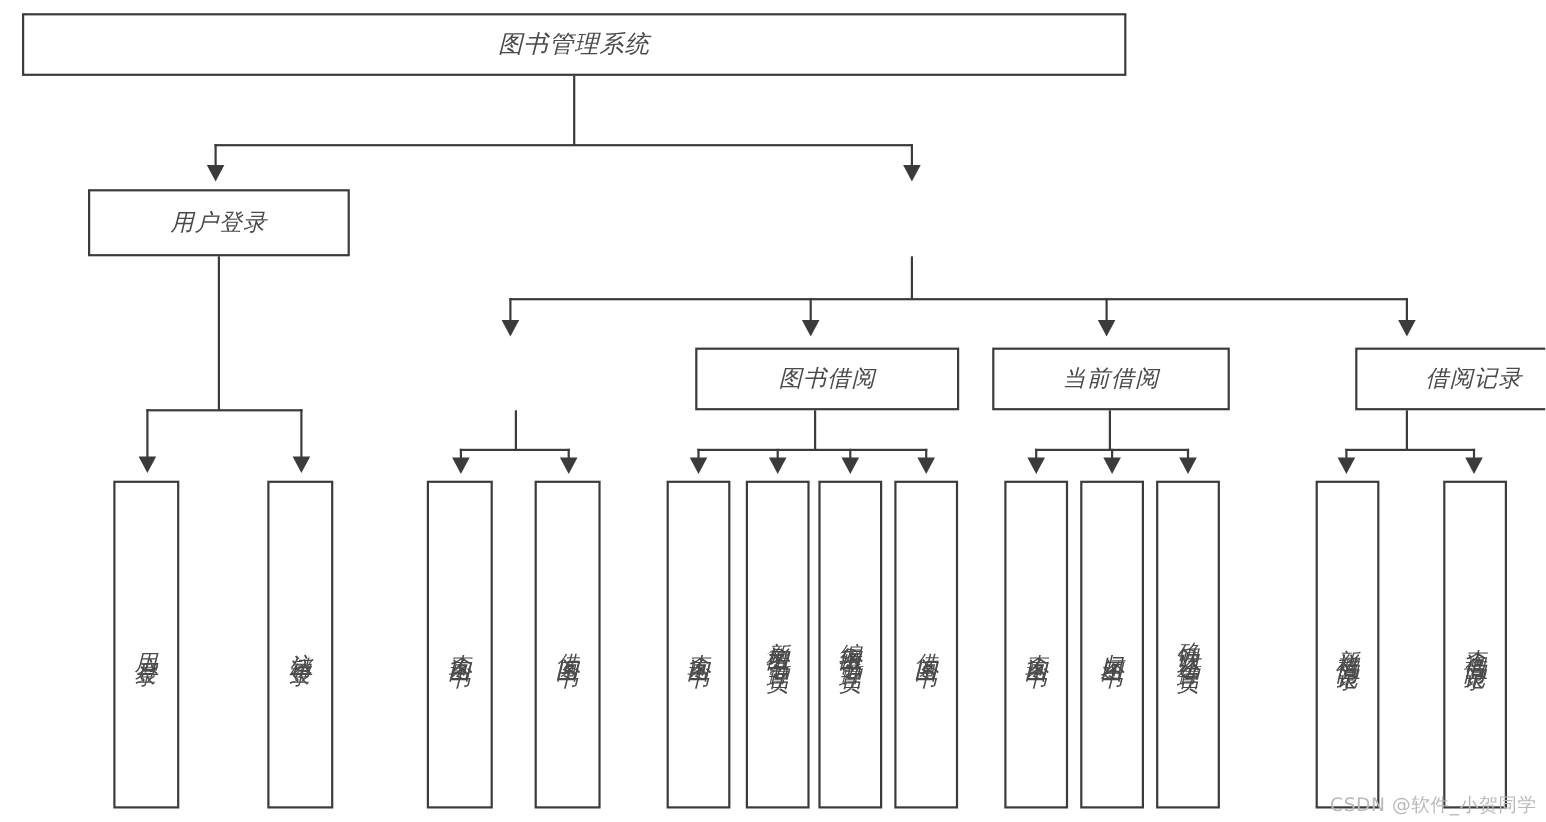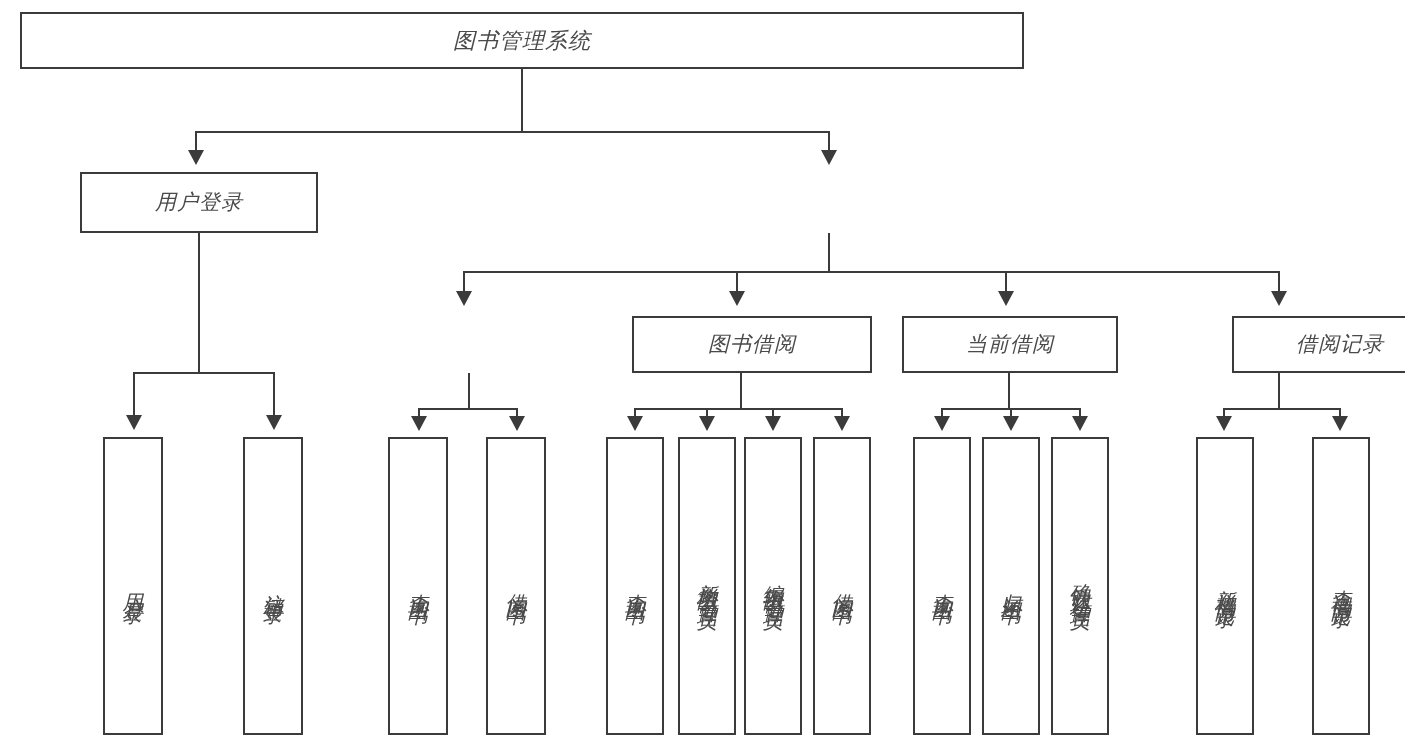--- a/index.html
+++ b/index.html
@@ -196,14 +196,15 @@
     <span class="vtext">确认归还（管理员）</span>
   </div>
 
   <div class="node v" style="left:1196px;top:437px;width:58px;height:298px;">
     <span class="vtext">新增借阅记录</span>
   </div>
   <div class="node v" style="left:1312px;top:437px;width:58px;height:298px;">
     <span class="vtext">查询借阅记录</span>
   </div>
 
+  <div id="watermark">CSDN @软件_小贺同学</div>
 
 </div>
 
 </body></html>

